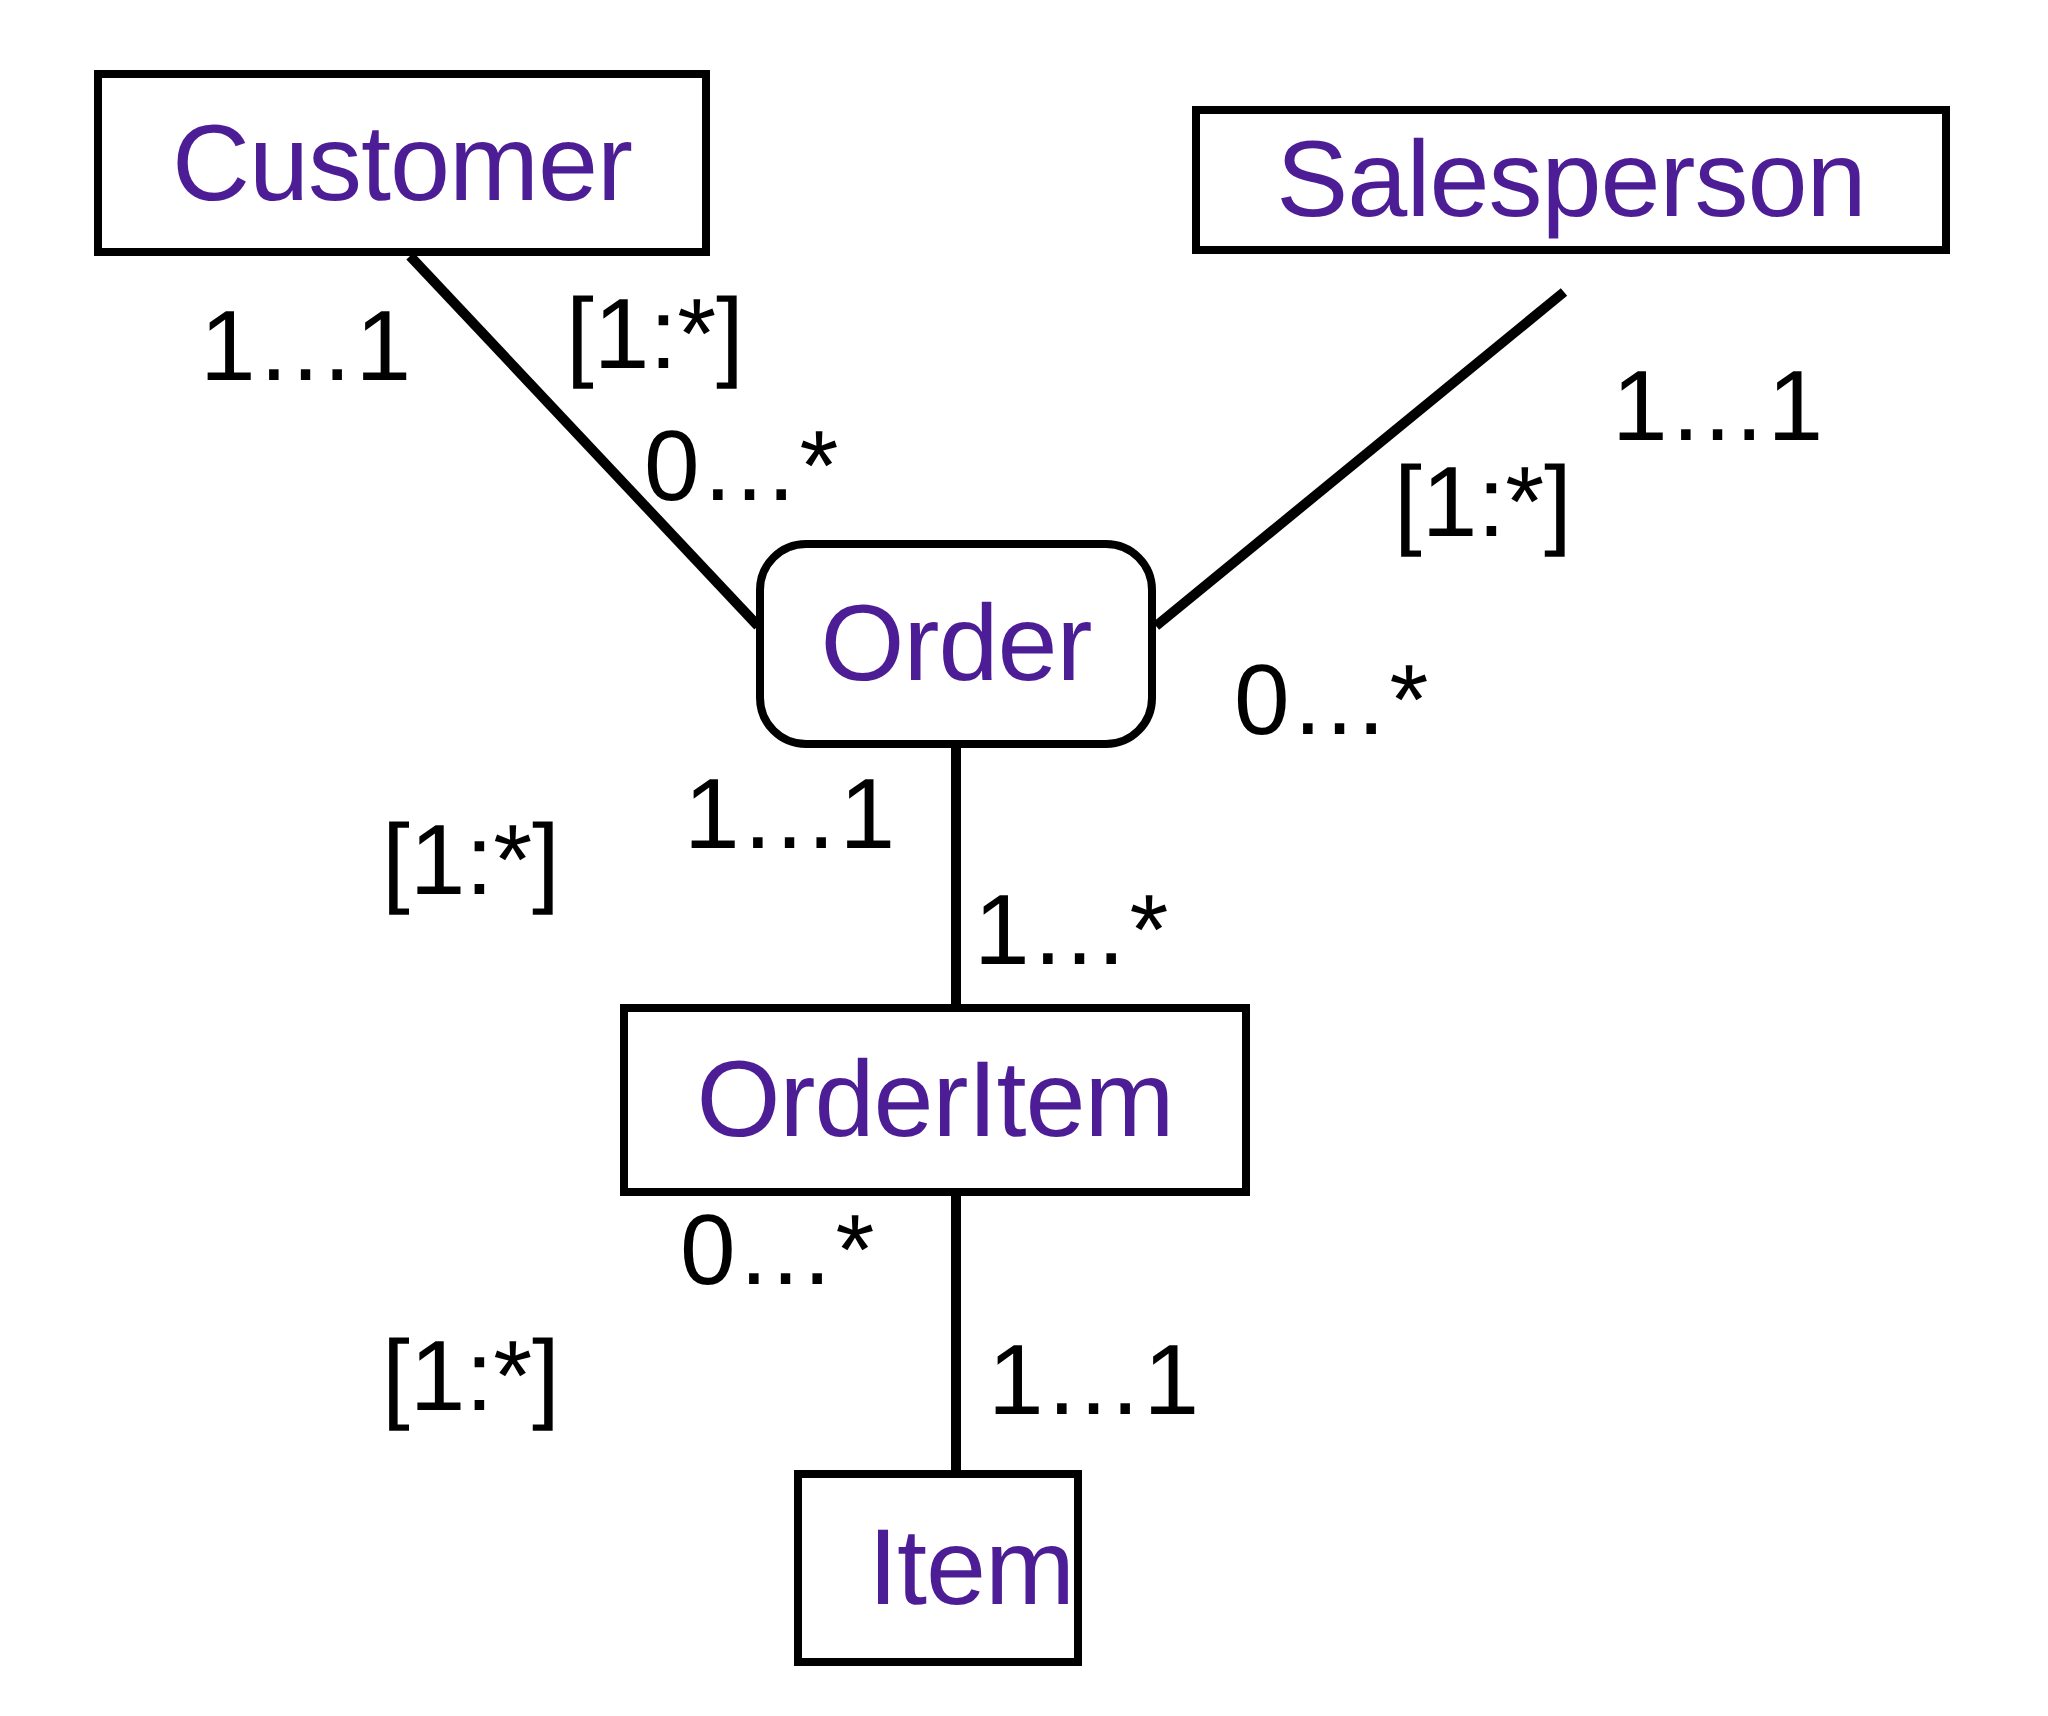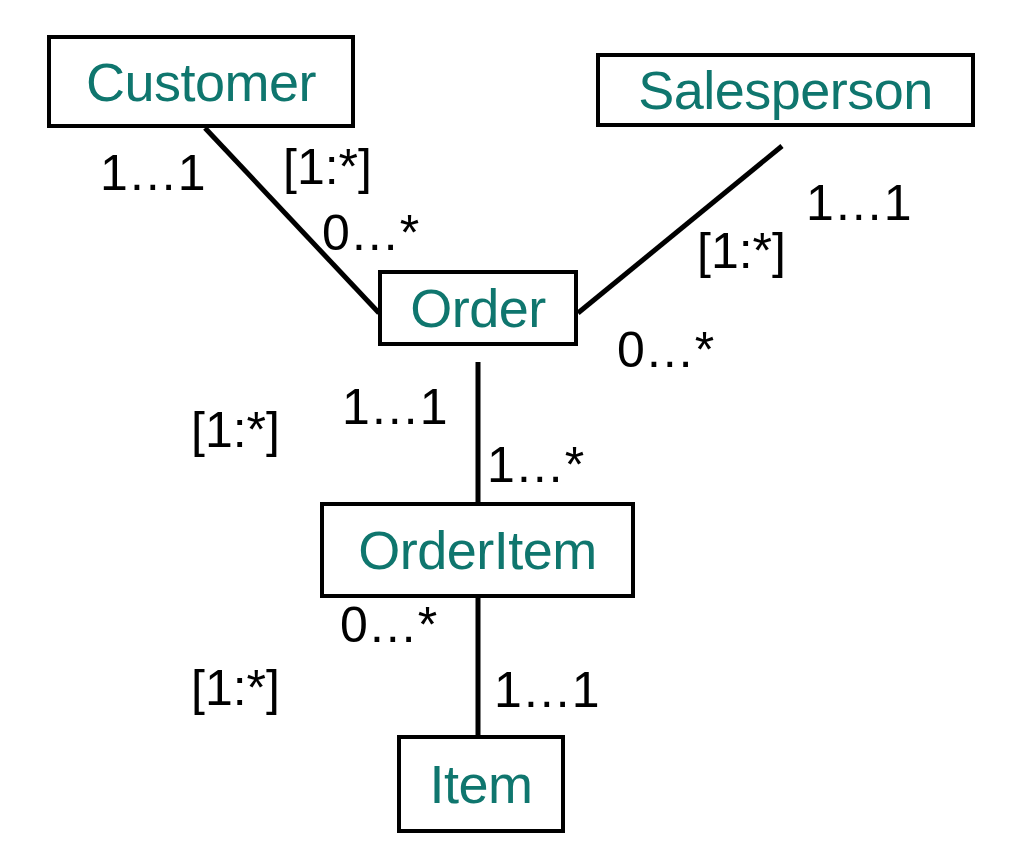--- a/index.html
+++ b/index.html
@@ -33,40 +33,40 @@
     background: #ffffff;
     display: flex;
     align-items: center;
     justify-content: center;
     z-index: 3;
   }
   .entity-label {
     font-family: "Liberation Sans", sans-serif;
     font-size: 54px;
     line-height: 1;
-    color: #0f766e;
+    color: #4c1d95;
     white-space: nowrap;
     letter-spacing: -0.5px;
   }
   .mult-label {
     position: absolute;
     font-family: "Liberation Sans", sans-serif;
     font-size: 50px;
     line-height: 1;
     color: #000000;
     white-space: nowrap;
     z-index: 4;
     letter-spacing: 0px;
   }
   
   .box-customer     { left: 47px;  top: 35px;  width: 308px; height: 93px; }
   .box-salesperson  { left: 596px; top: 53px;  width: 379px; height: 74px; }
-  .box-order        { left: 378px; top: 270px; width: 200px; height: 76px; }
-  .box-orderitem    { left: 320px; top: 502px; width: 315px; height: 96px; justify-content: center; }
-  .box-item         { left: 397px; top: 735px; width: 168px; height: 98px; }
+  .box-order        { left: 378px; top: 270px; width: 200px; height: 104px; border-radius: 25px; }
+  .box-orderitem    { left: 310px; top: 502px; width: 315px; height: 96px; justify-content: center; }
+  .box-item         { left: 397px; top: 735px; width: 144px; height: 98px; justify-content: flex-end; }
   
   .lbl-cust-mult    { left: 100px; top: 148px; }
   .lbl-cust-card    { left: 283px; top: 142px; }
   .lbl-order-left   { left: 322px; top: 208px; }
   .lbl-sales-mult   { left: 806px; top: 178px; }
   .lbl-sales-card   { left: 697px; top: 226px; }
   .lbl-order-right  { left: 617px; top: 325px; }
   .lbl-oi-card      { left: 191px; top: 405px; }
   .lbl-order-bot    { left: 342px; top: 382px; }
   .lbl-oi-top       { left: 487px; top: 440px; }

